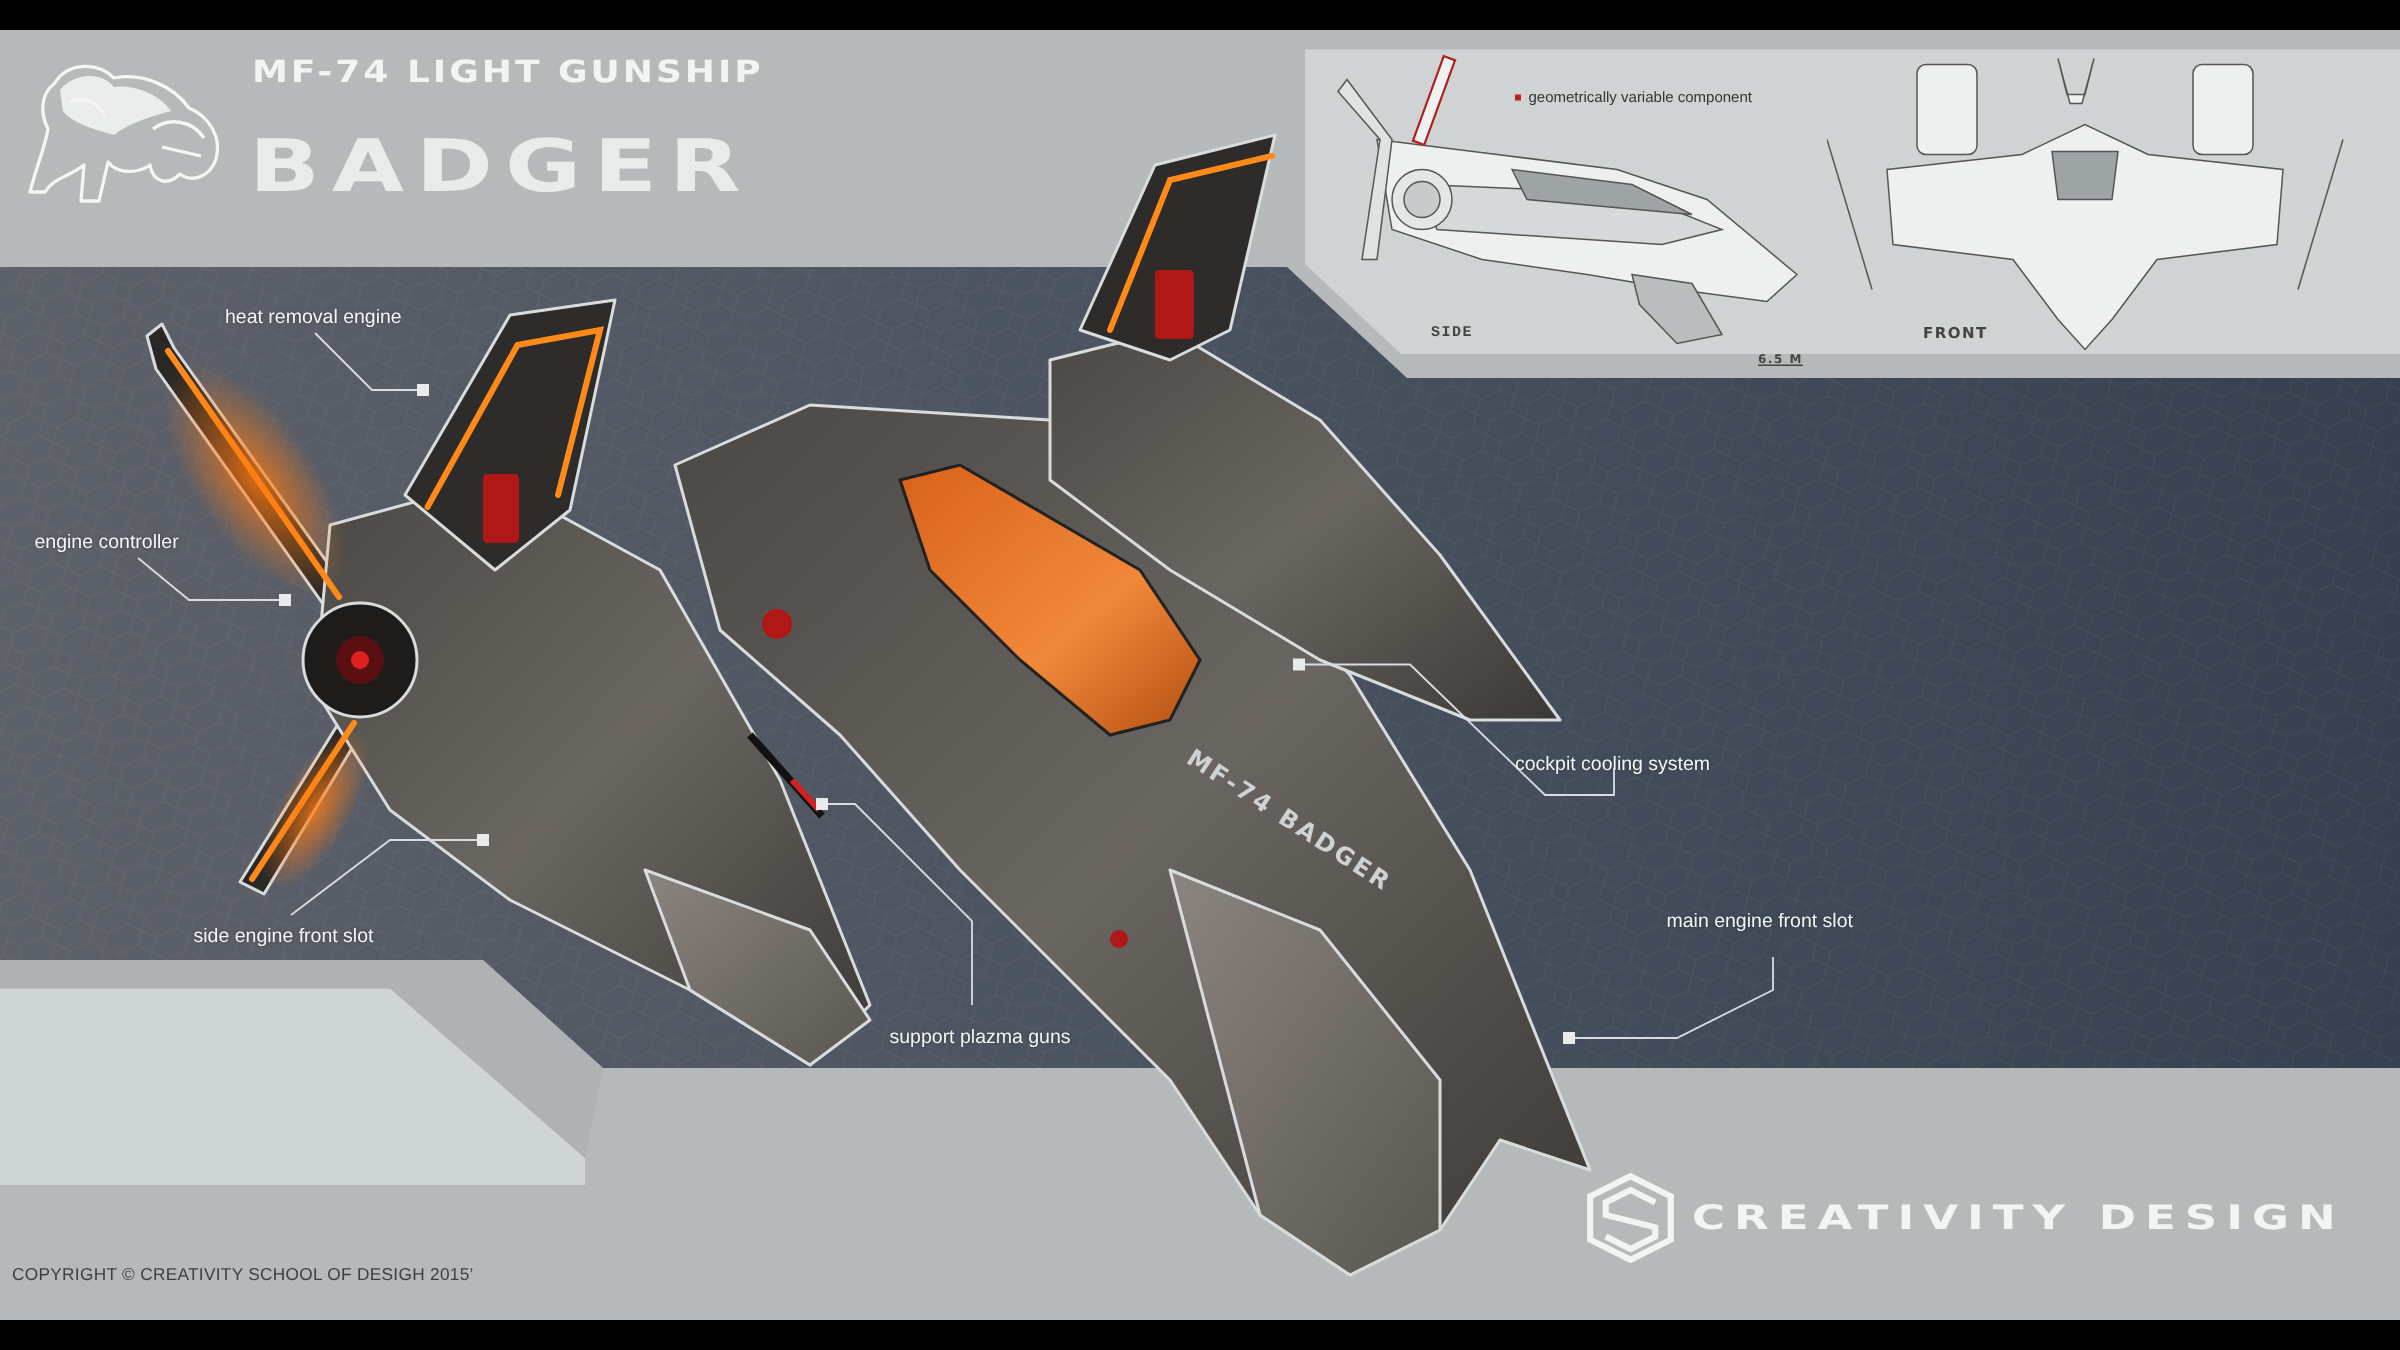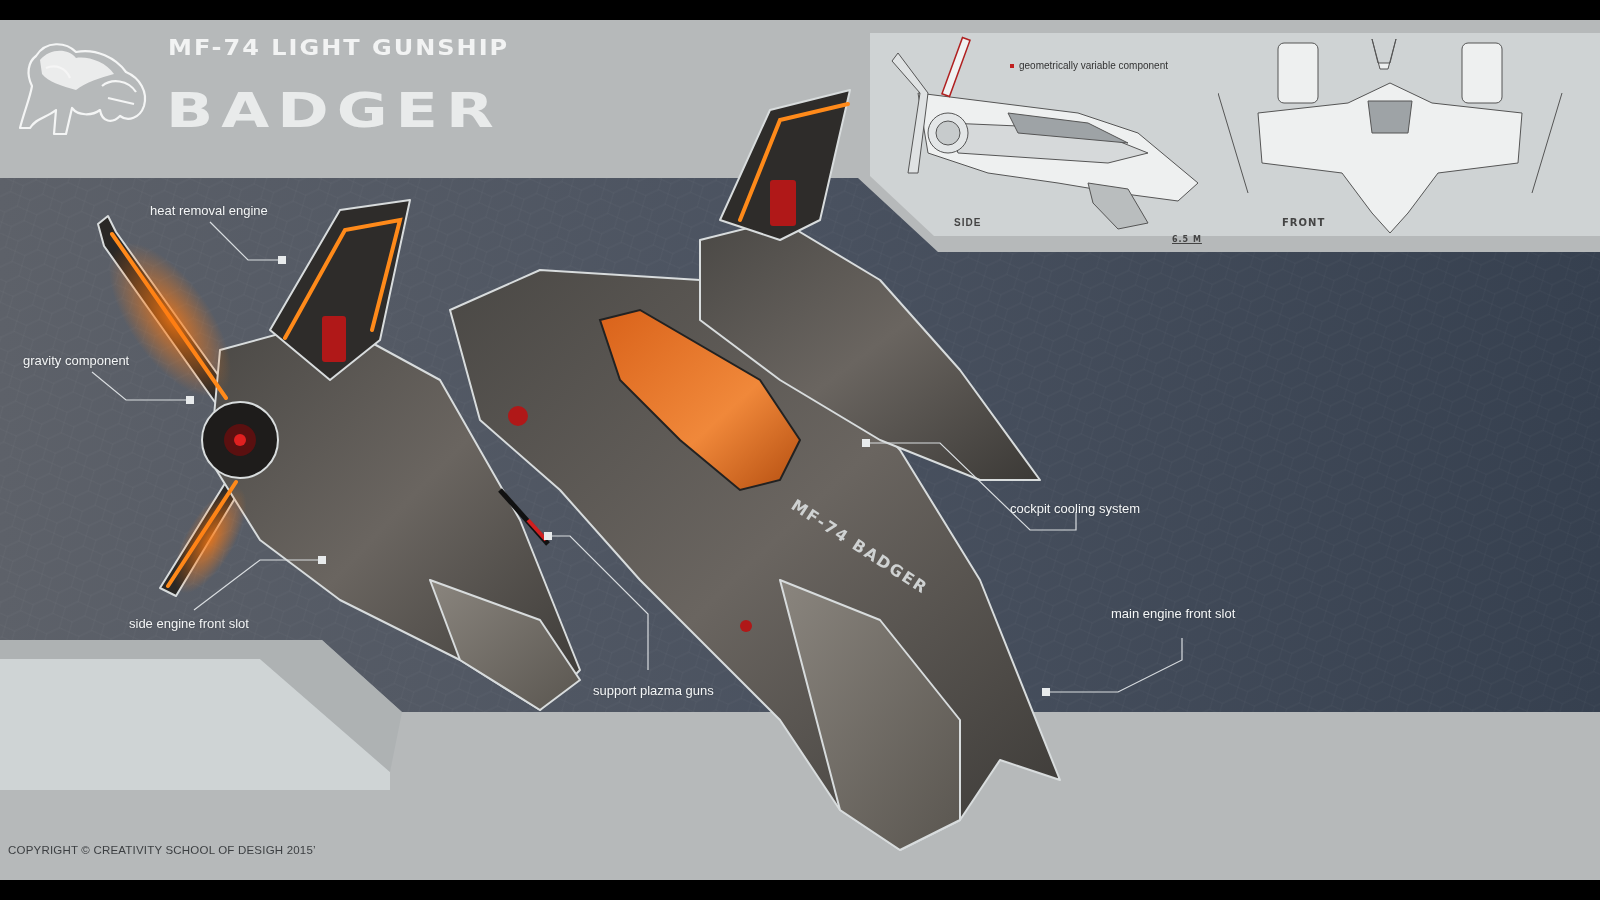--- a/index.html
+++ b/index.html
@@ -18,21 +18,21 @@
 
   
   .badger-logo { position: absolute; left: 16px; top: 18px; width: 140px; height: 100px; }
   .subtitle { position: absolute; left: 168px; top: 16px; font-family: "DejaVu Sans", sans-serif; font-weight: bold; font-size: 24px; letter-spacing: 2px; color: #f2f3f3; transform: scaleY(0.85); transform-origin: left top; text-transform: uppercase; }
   .title { position: absolute; left: 166px; top: 62px; font-family: "DejaVu Sans", sans-serif; font-weight: bold; font-size: 62px; letter-spacing: 8px; color: #eef0f0; transform: scaleY(0.78); transform-origin: left top; text-transform: uppercase; opacity: 0.92; }
 
   
   .blueprint { position: absolute; left: 888px; top: 13px; width: 712px; height: 206px; }
   .bp-note { position: absolute; left: 122px; top: 17px; font-size: 10px; color: #333; white-space: nowrap; margin-top: 10px; }
   .bp-note-marker { display: inline-block; width: 4px; height: 4px; background: #c02020; margin-right: 5px; vertical-align: middle; }
-  .bp-side-label { position: absolute; left: 66px; top: 184px; font-family: Liberation Sans, sans-serif; font-weight: bold; font-size: 10px; letter-spacing: 1px; color: #444; text-transform: uppercase; }
+  .bp-side-label { position: absolute; left: 66px; top: 184px; font-family: Liberation Mono, monospace; font-weight: bold; font-size: 10px; letter-spacing: 1px; color: #444; text-transform: uppercase; }
   .bp-front-label { position: absolute; left: 394px; top: 184px; font-family: "DejaVu Sans", sans-serif; font-weight: bold; font-size: 10px; letter-spacing: 1px; color: #444; text-transform: uppercase; }
   .bp-scale { position: absolute; left: 284px; top: 202px; font-family: "DejaVu Sans", sans-serif; font-weight: bold; font-size: 8px; letter-spacing: 1px; color: #444; text-decoration: underline; }
   .bp-drawing { position: absolute; }
 
   
   .callout-text { position: absolute; font-size: 13px; color: #f4f6f7; white-space: nowrap; text-shadow: 0 0 2px rgba(0,0,0,0.3); }
   .leaders { position: absolute; left: 0; top: 0; pointer-events: none; }
 
   
   .ship { position: absolute; left: 0; top: 0; }
@@ -198,23 +198,32 @@
         <rect x="278" y="236" width="8" height="8"></rect>
         <rect x="186" y="376" width="8" height="8"></rect>
         <rect x="318" y="536" width="8" height="8"></rect>
         <rect x="544" y="512" width="8" height="8"></rect>
         <rect x="862" y="419" width="8" height="8"></rect>
         <rect x="1042" y="668" width="8" height="8"></rect>
       </g>
     </svg>
 
     <div class="callout-text" style="left:150px; top:183px;">heat removal engine</div>
-    <div class="callout-text" style="left:23px; top:333px;">gravity component</div>
+    <div class="callout-text" style="left:23px; top:333px;">engine controller</div>
     <div class="callout-text" style="left:129px; top:596px;">side engine front slot</div>
     <div class="callout-text" style="left:593px; top:663px;">support plazma guns</div>
     <div class="callout-text" style="left:1010px; top:481px;">cockpit cooling system</div>
     <div class="callout-text" style="left:1111px; top:586px;">main engine front slot</div>
 
     <div class="copyright">Copyright © Creativity School of Desigh 2015’</div>
+    <div class="brand">
+      <svg class="brand-logo" viewBox="0 0 60 60">
+        <g fill="none" stroke="#f2f3f3" stroke-width="4" stroke-linejoin="miter">
+          <polygon points="30,3 56,16 56,44 30,57 4,44 4,16"></polygon>
+          <polyline points="46,20 30,12 14,20 14,28 46,36 46,42 30,50 14,42"></polyline>
+        </g>
+      </svg>
+      <div class="brand-name">Creativity Design</div>
+    </div>
   </div>
 
   <div class="letterbox-bottom"></div>
 </div>
 
 </body></html>

